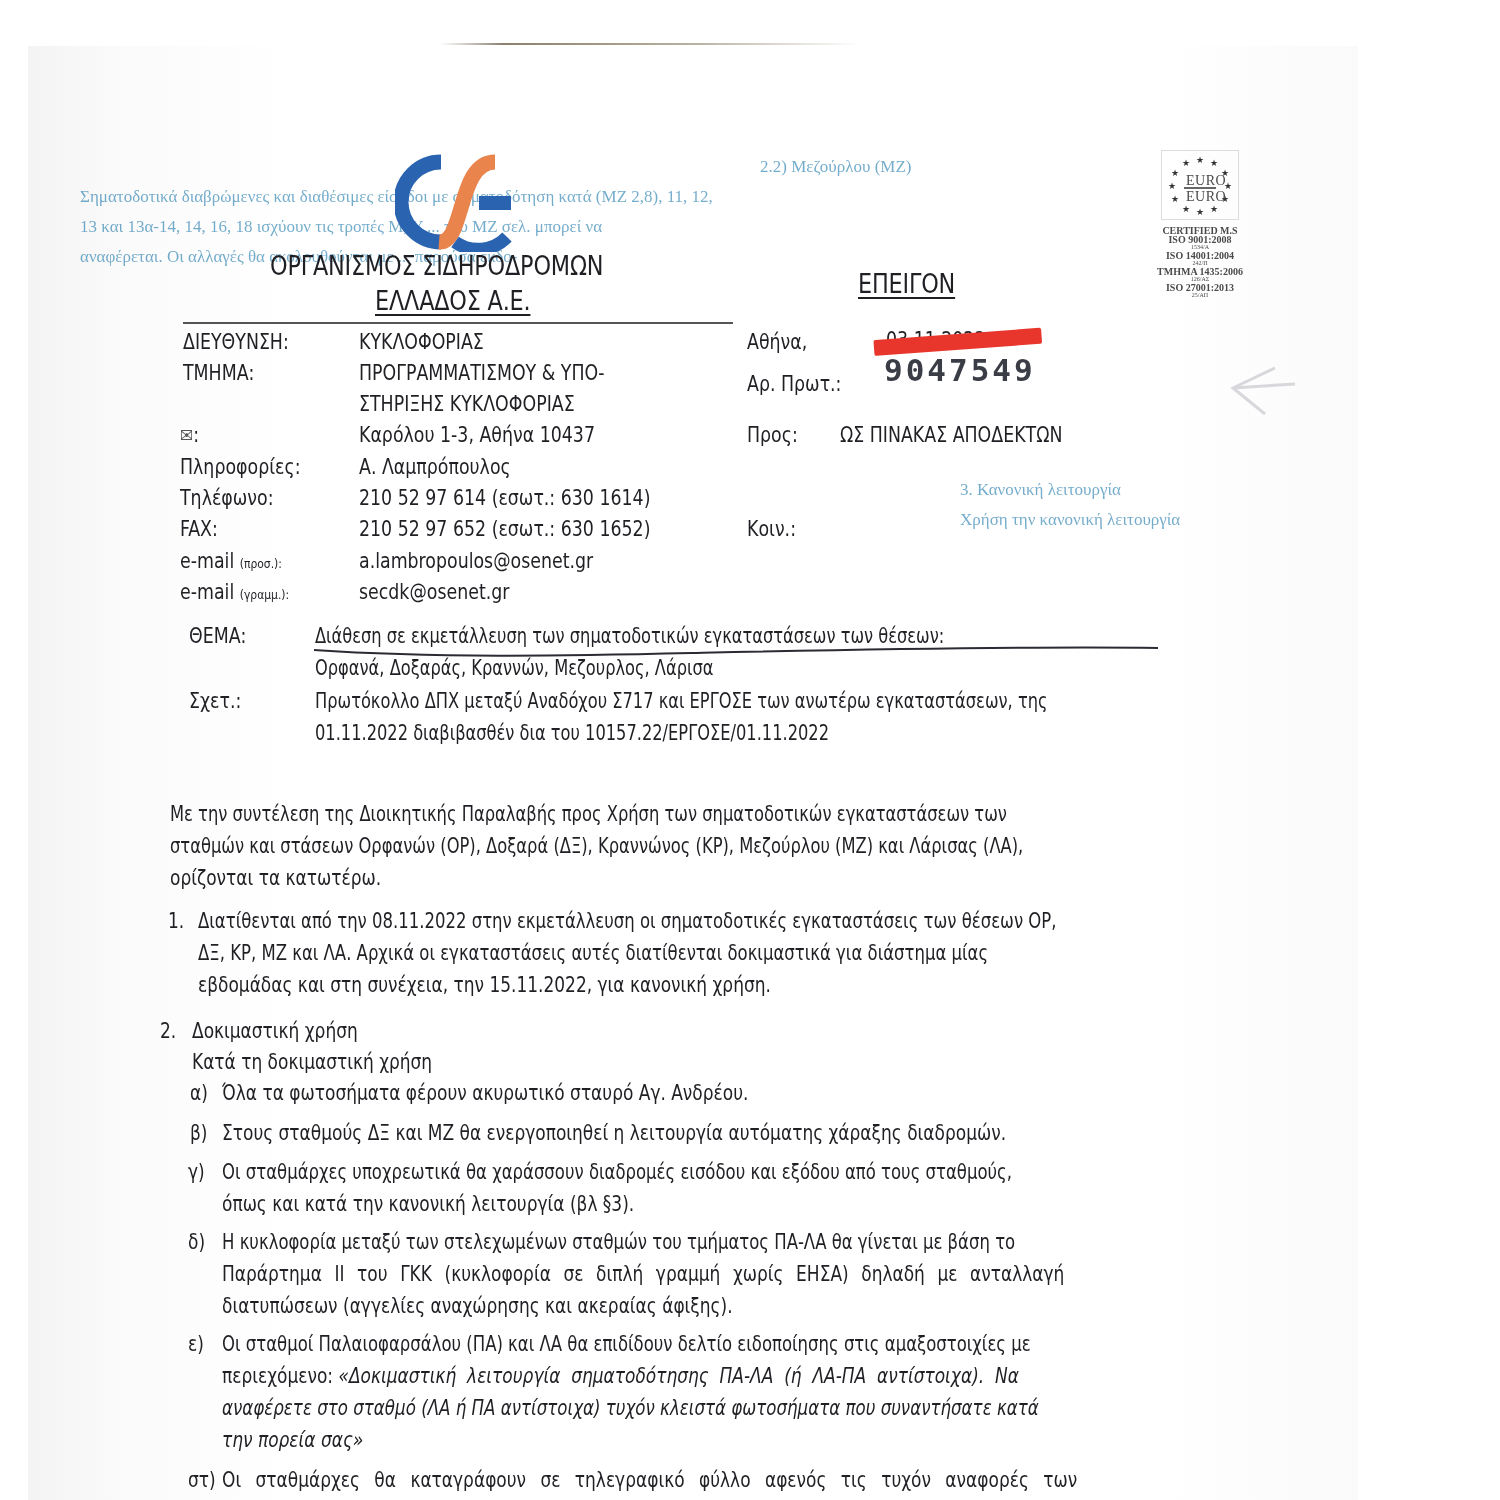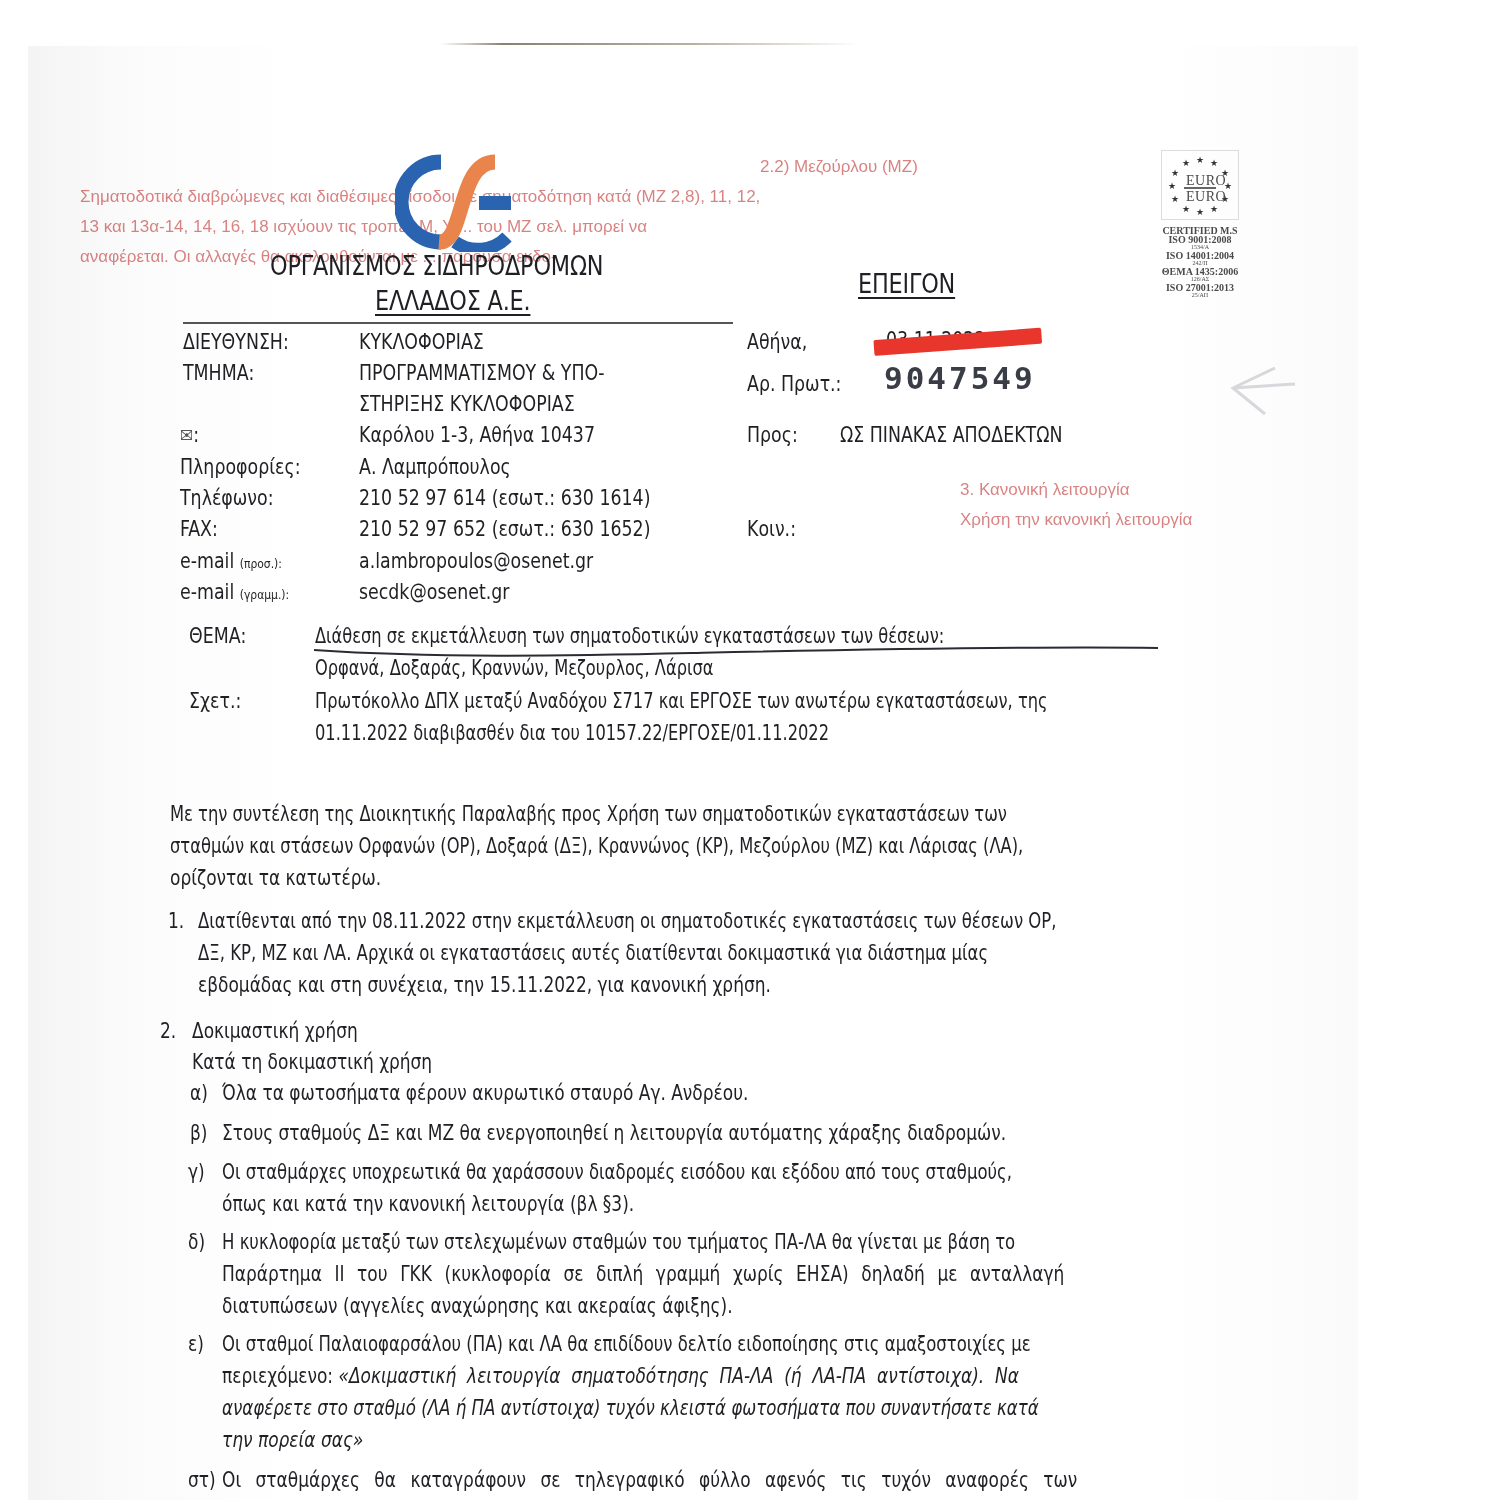--- a/index.html
+++ b/index.html
@@ -11,21 +11,21 @@
   }
   .page {
     position:absolute; left:28px; top:46px; width:1330px; height:1454px;
     background:linear-gradient(90deg,#f4f4f5 0%,#fbfbfb 8%,#ffffff 20%,#ffffff 85%,#fafafa 100%);
   }
   .page-top-edge {
     position:absolute; left:440px; top:43px; width:420px; height:2px;
     background:linear-gradient(90deg,rgba(120,110,90,0) 0%,#8a8070 15%,#b8b0a0 60%,rgba(200,190,170,0) 100%);
   }
   .ghost {
-    position:absolute; color:#b91c1c; font-family:Liberation Sans, sans-serif; font-size:17px;
+    position:absolute; color:#0369a1; font-family:Liberation Serif, serif; font-size:17px;
     line-height:30px; white-space:nowrap; opacity:.55; pointer-events:none;
   }
   .abs { position:absolute; white-space:nowrap; }
   .hdr { font-size:22px; letter-spacing:-0.2px; transform:scaleX(0.92); transform-origin:left; }
   .lbl { font-size:21px; transform:scaleX(0.92); transform-origin:left; }
   .val { font-size:21px; transform:scaleX(0.92); transform-origin:left; }
   .body-text { font-size:21px; line-height:32px; transform:scaleX(0.9); transform-origin:left; }
   .under { text-decoration:underline; text-underline-offset:4px; }
 
   
@@ -99,21 +99,21 @@
       <line x1="22" y1="37" x2="54" y2="37" stroke="#333" stroke-width="1.5"></line>
     </svg>
     <div class="abs cert-name" style="left:24px;top:22px;">EURO</div>
     <div class="abs cert-name" style="left:24px;top:38px;">EURO</div>
   </div>
   <div class="cert-line" style="margin-top:6px">CERTIFIED M.S</div>
   <div class="cert-line">ISO 9001:2008</div>
   <div class="cert-sub">1534/Α</div>
   <div class="cert-line">ISO 14001:2004</div>
   <div class="cert-sub">242/Π</div>
-  <div class="cert-line">ΘΕΜΑ 1435:2006</div>
+  <div class="cert-line">ΤΜΗΜΑ 1435:2006</div>
   <div class="cert-sub">126/ΑΣ</div>
   <div class="cert-line">ISO 27001:2013</div>
   <div class="cert-sub">25/ΑΠ</div>
 </div>
 
 <div class="abs hdr under" style="left:858px;top:268px;font-size:27px;">ΕΠΕΙΓΟΝ</div>
 
 <div class="abs lbl" style="left:183px;top:330px;">ΔΙΕΥΘΥΝΣΗ:</div>
 <div class="abs val" style="left:359px;top:330px;">ΚΥΚΛΟΦΟΡΙΑΣ</div>
 
@@ -145,21 +145,21 @@
   <span>e-mail</span>
   <span style="font-size:13px;">(γραμμ.):</span>
 </div>
 <div class="abs val" style="left:359px;top:580px;">secdk@osenet.gr</div>
 
 <div class="abs lbl" style="left:747px;top:330px;">Αθήνα,</div>
 <div class="abs val" style="left:886px;top:328px;">03.11.2022</div>
 <div class="redact"></div>
 
 <div class="abs lbl" style="left:747px;top:372px;">Αρ. Πρωτ.:</div>
-<div class="abs protno" style="left:884px;top:360px;">9047549</div>
+<div class="abs protno" style="left:884px;top:352px;">9047549</div>
 
 <div class="abs lbl" style="left:747px;top:423px;">Προς:</div>
 <div class="abs val" style="left:840px;top:423px;">ΩΣ ΠΙΝΑΚΑΣ ΑΠΟΔΕΚΤΩΝ</div>
 
 <div class="abs lbl" style="left:747px;top:517px;">Κοιν.:</div>
 
 <svg class="arrow-mark" viewBox="0 0 80 60">
   <path d="M50 6 L8 26 L40 52 M8 26 L70 22" fill="none" stroke="#d8d8dc" stroke-width="3"></path>
 </svg>
 

